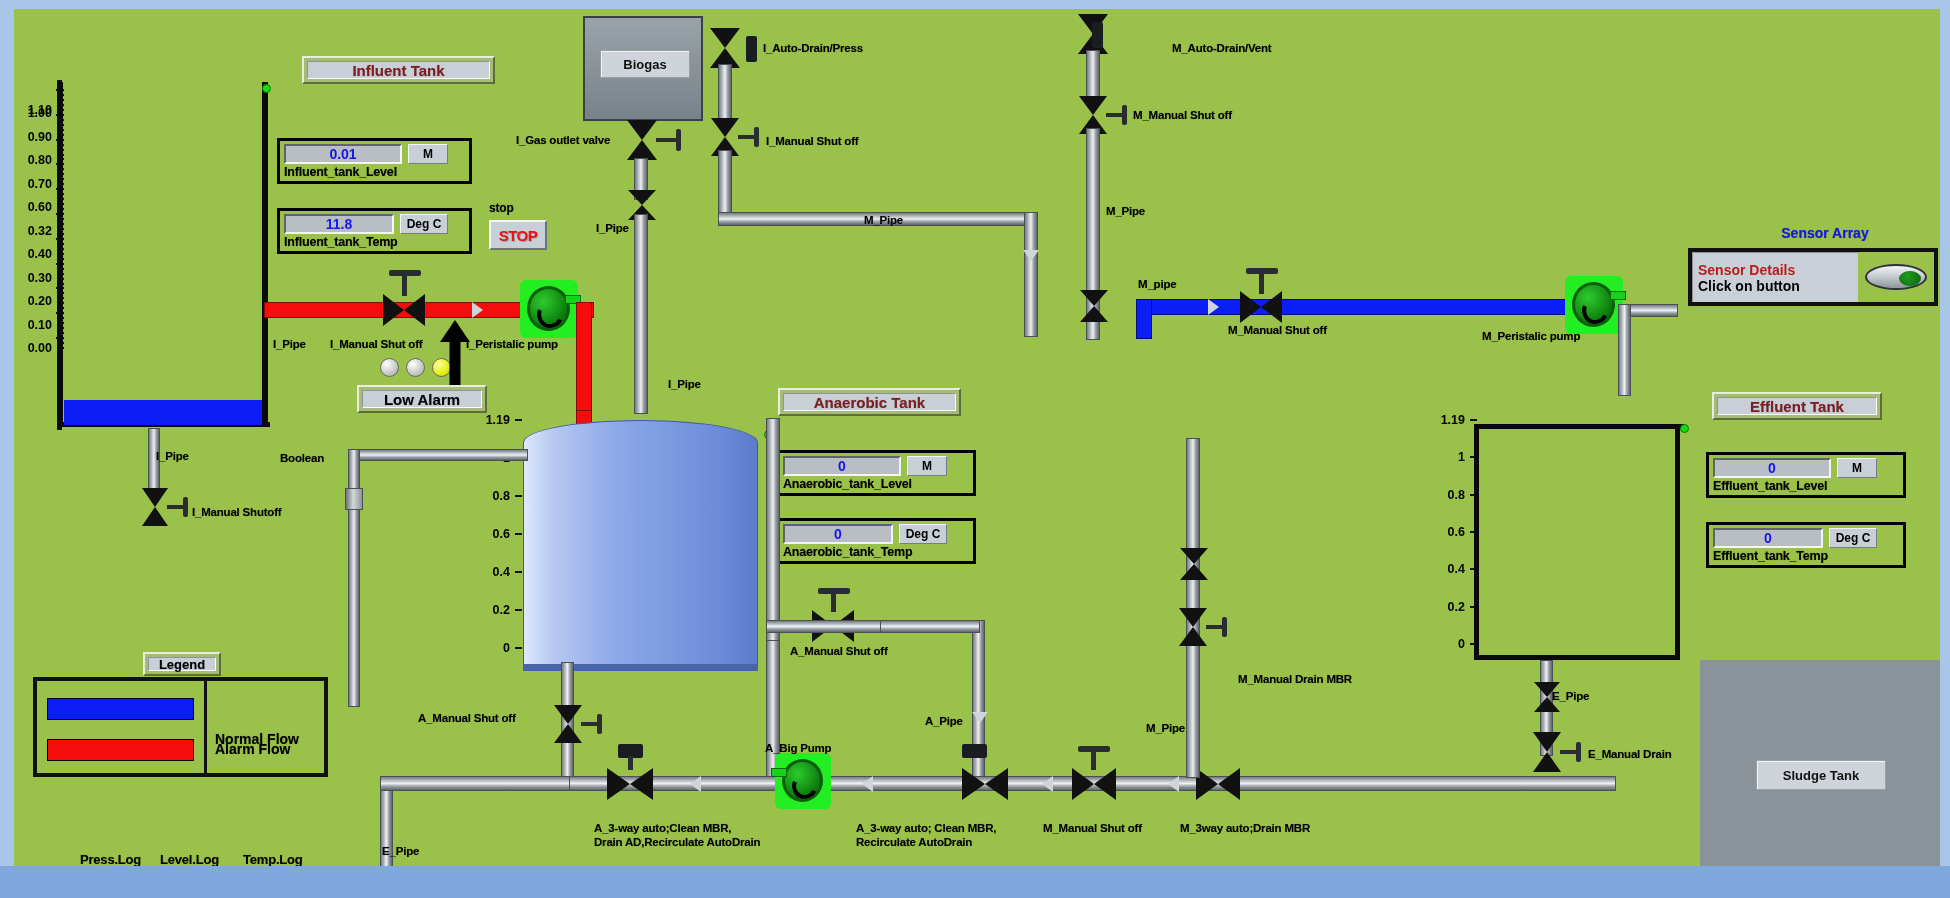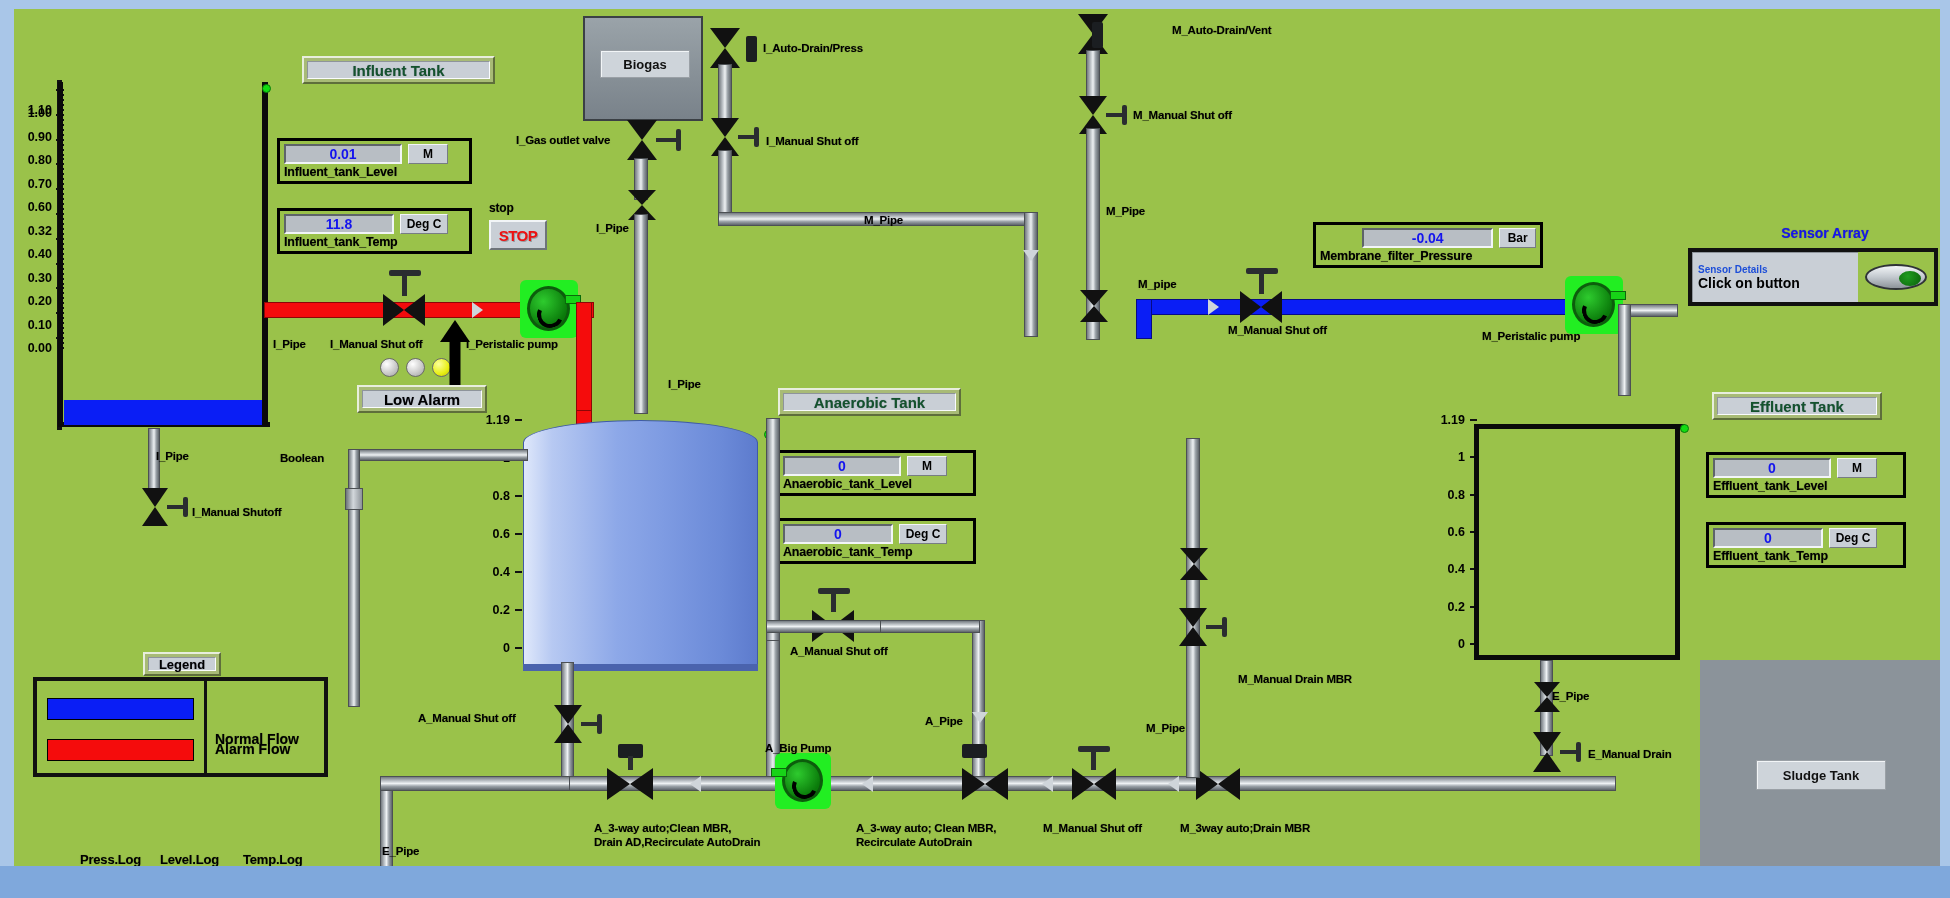--- a/index.html
+++ b/index.html
@@ -46,21 +46,21 @@
     background:#a8bb76;
     border-top:2px solid #e8eedd; border-left:2px solid #e8eedd;
     border-right:2px solid #5e6e3b; border-bottom:2px solid #5e6e3b;
     padding:3px;
   }
   .plate-wrap > .inner{
     width:100%; height:100%;
     background:#c9cfd6;
     border-top:1px solid #8e949b; border-left:1px solid #8e949b;
     border-right:1px solid #fafcfe; border-bottom:1px solid #fafcfe;
-    color:#14532d; font-weight:bold; font-size:15px;
+    color:#7f1d1d; font-weight:bold; font-size:15px;
     display:flex; align-items:center; justify-content:center;
     text-shadow:0 0 1px rgba(0,0,60,.35);
   }
 
   
   .ind {
     position:absolute;
     background:#9ac24a;
     border:3px solid #000;
     padding:3px 4px 2px 4px;
@@ -180,21 +180,21 @@
 
   
   .sensorbox{
     position:absolute; border:4px solid #111; background:#9ac24a; display:flex; align-items:stretch;
   }
   .sensorbox .txtcol{
     flex:1; background:#c9cfd6;
     border-top:1px solid #8e949b; border-left:1px solid #8e949b;
     display:flex; flex-direction:column; justify-content:center; padding-left:5px;
   }
-  .sensorbox .l1{ color:#1d4ed8; font-weight:bold; font-size:10px;}
+  .sensorbox .l1{ color:#b91c1c; font-weight:bold; font-size:14px;}
   .sensorbox .l2{ color:#000; font-weight:bold; font-size:14px;}
   .sensorbox .swcol{ flex:0 0 76px; display:flex;align-items:center;justify-content:center;}
   .ellipse-sw{
     width:62px;height:26px;border-radius:50%;
     background:linear-gradient(to bottom,#f2f5f7,#c3c9cf 50%,#8d949a);
     border:2px solid #2f3337; position:relative;
   }
   .ellipse-sw .k{ position:absolute; right:4px; top:5px; width:22px;height:15px;border-radius:50%;
     background:radial-gradient(circle at 40% 35%, #1f9c1f, #0a5f0a);}
 
@@ -392,38 +392,31 @@
 
   <div class="pipe-h" style="left:718px; top:212px; width:320px; height:14px;"></div>
   <div class="lbl" style="left:864px; top:214px;">M_Pipe</div>
   <div class="pipe-v" style="left:1024px; top:212px; width:14px; height:125px;"></div>
   <div class="flowarrow d" style="left:1023px; top:250px;"></div>
 
   <div class="lbl" style="left:668px; top:378px;">I_Pipe</div>
 
   <div class="bowtie-v" style="left:1078px; top:14px; width:30px; height:40px;"></div>
   <div class="handle" style="left:1092px; top:22px; width:11px; height:26px; background:#1b1e21;"></div>
-  <div class="lbl" style="left:1124px; top:24px;padding-left:48px;">M_Auto-Drain/Vent</div>
+  <div class="lbl" style="left:1124px; top:42px;padding-left:48px;">M_Auto-Drain/Vent</div>
   <div class="pipe-v" style="left:1086px; top:50px; width:14px; height:52px;"></div>
   <div class="bowtie-v" style="left:1079px; top:96px; width:28px; height:38px;"></div>
   <div class="stem" style="left:1106px; top:113px; width:18px; height:4px;"></div>
   <div class="handle" style="left:1122px; top:105px; width:5px; height:20px;"></div>
   <div class="lbl" style="left:1133px; top:109px;">M_Manual Shut off</div>
   <div class="pipe-v" style="left:1086px; top:128px; width:14px; height:212px;"></div>
   <div class="lbl" style="left:1106px; top:205px;">M_Pipe</div>
   <div class="bowtie-v" style="left:1080px; top:290px; width:28px; height:32px;"></div>
 
 
-  <div class="ind" style="left:1313px; top:222px; width:230px;">
-    <div class="row">
-      <div class="valbox" style="width:138px; margin-left:42px;">-0.04</div>
-      <div class="unitbox" style="width:38px;">Bar</div>
-    </div>
-    <div class="cap">Membrane_filter_Pressure</div>
-  </div>
 
   <div class="pipe-blue" style="left:1136px; top:299px; width:432px; height:16px;"></div>
   <div class="pipe-blue" style="left:1136px; top:299px; width:16px; height:40px;"></div>
   <div class="flowarrow r" style="left:1208px; top:299px;"></div>
   <div class="bowtie-h" style="left:1240px; top:291px; width:42px; height:32px;"></div>
   <div class="stem" style="left:1259px; top:272px; width:5px; height:22px;"></div>
   <div class="handle" style="left:1246px; top:268px; width:32px; height:6px;"></div>
   <div class="lbl" style="left:1138px; top:278px;">M_pipe</div>
   <div class="lbl" style="left:1228px; top:324px;">M_Manual Shut off</div>
 

